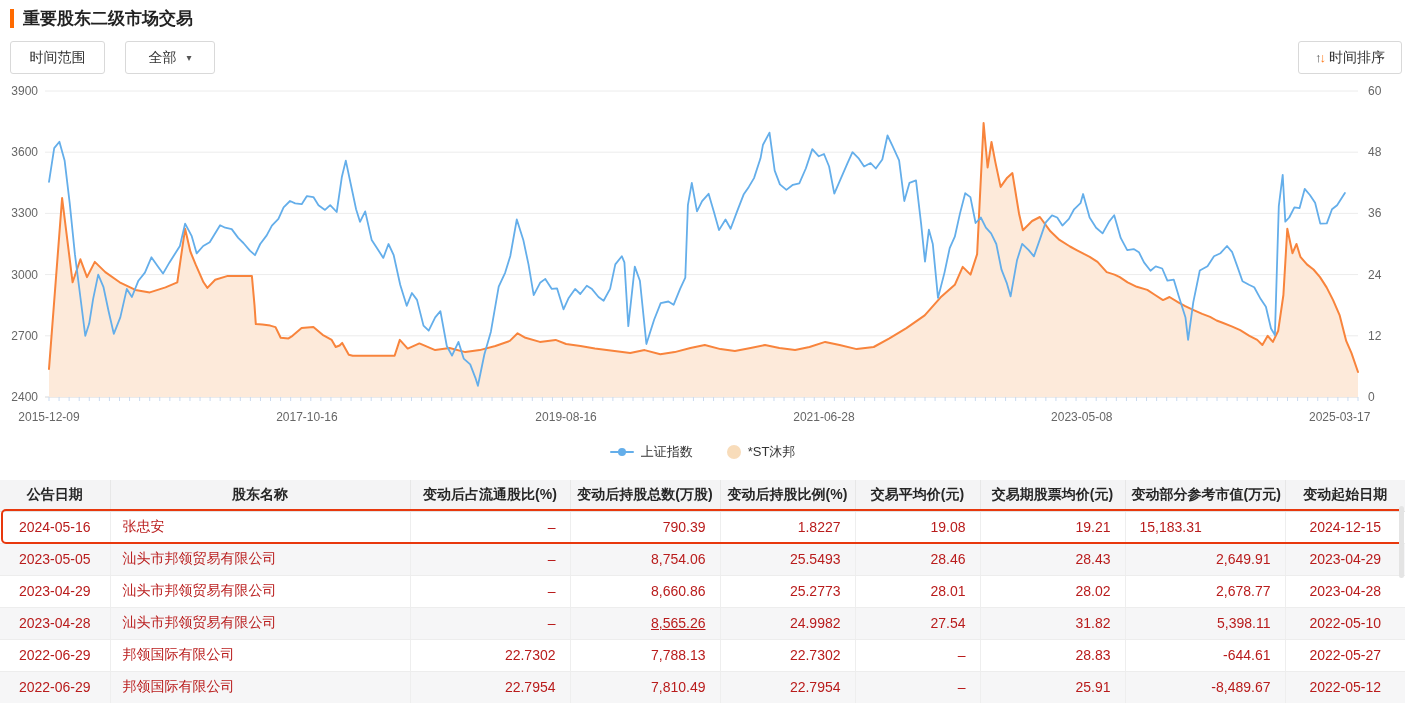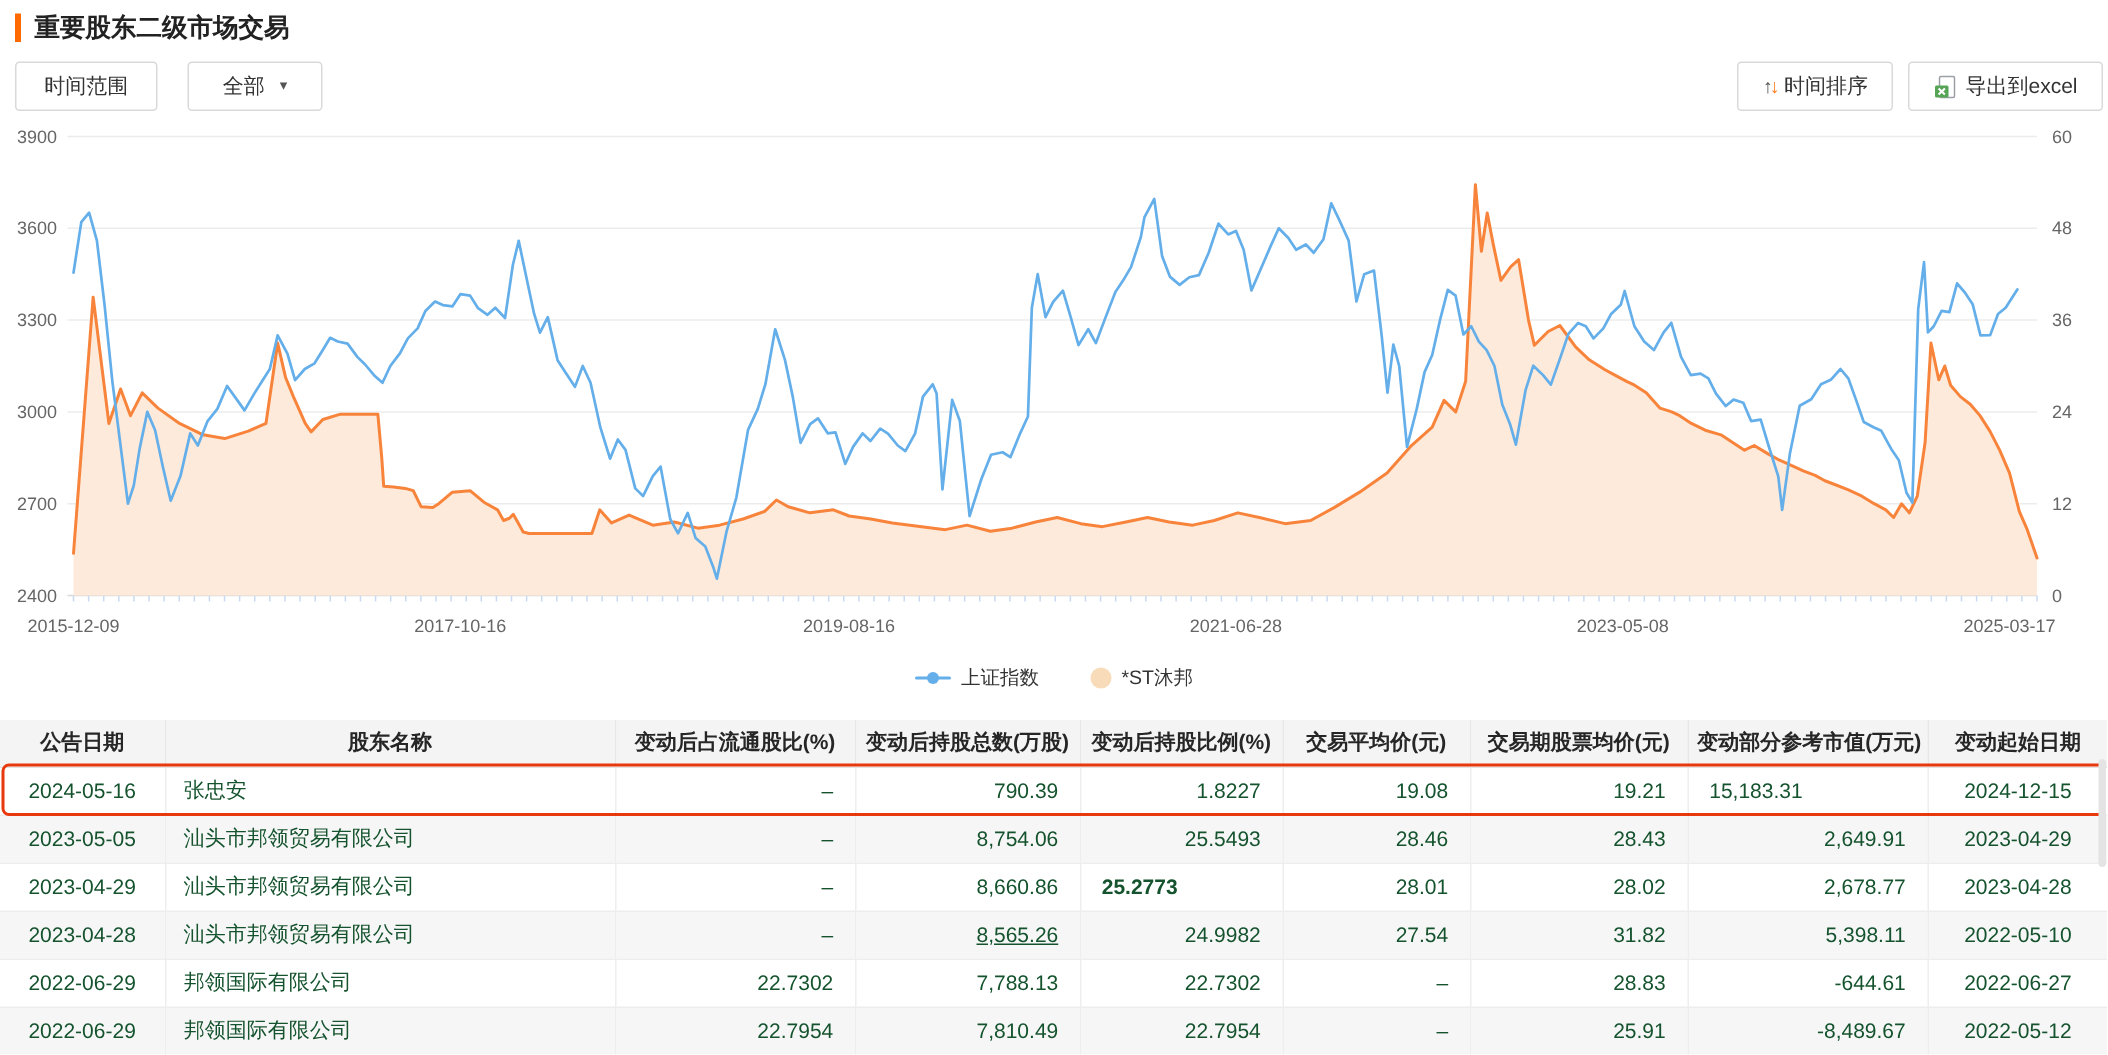--- a/index.html
+++ b/index.html
@@ -35,21 +35,21 @@
   .marker-line{position:relative;width:24px;height:2px;border-radius:1px;}
   .marker-line .dot{position:absolute;left:8px;top:-3px;width:8px;height:8px;border-radius:50%;}
   .marker-circle{width:14px;height:14px;border-radius:50%;}
 
   
   #table-wrap{position:absolute;top:480px;left:0;width:1405px;}
   table{border-collapse:collapse;table-layout:fixed;width:1405px;font-size:14px;}
   thead th{background:#f4f4f5;font-weight:bold;color:#262626;height:31px;border-bottom:1px solid #e3e3e3;
            border-right:1px solid #e7e7e7;padding:0 6px;box-sizing:border-box;text-align:center;white-space:nowrap;overflow:hidden;}
   tbody td{height:32px;border-bottom:1px solid #ededed;border-right:1px solid #eee;padding:0 14px;
-           box-sizing:border-box;white-space:nowrap;overflow:hidden;color:#14532d;}
+           box-sizing:border-box;white-space:nowrap;overflow:hidden;color:#b91c1c;}
   thead th:last-child,tbody td:last-child{border-right:none;}
   tbody tr.stripe{background:#f6f6f7;}
   #row-highlight{position:absolute;left:1px;right:1px;top:29px;height:35px;border:2px solid #e8380d;
                  border-radius:5px;pointer-events:none;box-sizing:border-box;}
 
   
   #scroll-thumb{position:absolute;right:1px;top:506px;width:5px;height:72px;background:#e4e4e4;border-radius:3px;}
 </style>
 </head>
 <body>
@@ -68,30 +68,20 @@
     <button id="btn-filter" class="btn">
       <span>全部</span>
       <span class="caret">▾</span>
     </button>
   </div>
 
   <div id="toolbar-right">
     <button class="btn">
       <span id="sort-arrows"><span class="up">↑</span><span class="dn">↓</span></span>
       <span>时间排序</span>
-    </button>
-    <button class="btn">
-      <span class="mini-icon">
-        <svg width="16" height="16" viewBox="0 0 16 16">
-          <rect x="4" y="1" width="10" height="14" rx="1" fill="#fff" stroke="#9aa0a6"></rect>
-          <rect x="1" y="7" width="9" height="8" rx="1" fill="#56a556"></rect>
-          <path d="M3.4 9 L7.6 13 M7.6 9 L3.4 13" stroke="#fff" stroke-width="1.4"></path>
-        </svg>
-      </span>
-      <span>导出到excel</span>
     </button>
   </div>
 
   <svg id="chart-svg" width="1405" height="350" viewBox="0 85 1405 350">
       <line x1="45" y1="91" x2="1358" y2="91" stroke="#ececec" stroke-width="1"></line>
       <text x="38" y="95" text-anchor="end" font-size="12" fill="#666">3900</text>
       <line x1="45" y1="152.2" x2="1358" y2="152.2" stroke="#ececec" stroke-width="1"></line>
       <text x="38" y="156.2" text-anchor="end" font-size="12" fill="#666">3600</text>
       <line x1="45" y1="213.4" x2="1358" y2="213.4" stroke="#ececec" stroke-width="1"></line>
       <text x="38" y="217.4" text-anchor="end" font-size="12" fill="#666">3300</text>
@@ -309,21 +299,21 @@
             <td style="text-align: right;">28.46</td>
             <td style="text-align: right;">28.43</td>
             <td style="text-align: right;">2,649.91</td>
             <td style="text-align: center;">2023-04-29</td>
           </tr>
           <tr>
             <td style="text-align: center;">2023-04-29</td>
             <td style="text-align: left; padding-left: 12px;">汕头市邦领贸易有限公司</td>
             <td style="text-align: right;">–</td>
             <td style="text-align: right;">8,660.86</td>
-            <td style=" font-weight: bold;">25.2773</td>
+            <td style="text-align: right;">25.2773</td>
             <td style="text-align: right;">28.01</td>
             <td style="text-align: right;">28.02</td>
             <td style="text-align: right;">2,678.77</td>
             <td style="text-align: center;">2023-04-28</td>
           </tr>
           <tr class="stripe">
             <td style="text-align: center;">2023-04-28</td>
             <td style="text-align: left; padding-left: 12px;">汕头市邦领贸易有限公司</td>
             <td style="text-align: right;">–</td>
             <td style="text-align: right; text-decoration: underline;">8,565.26</td>
@@ -335,21 +325,21 @@
           </tr>
           <tr>
             <td style="text-align: center;">2022-06-29</td>
             <td style="text-align: left; padding-left: 12px;">邦领国际有限公司</td>
             <td style="text-align: right;">22.7302</td>
             <td style="text-align: right;">7,788.13</td>
             <td style="text-align: right;">22.7302</td>
             <td style="text-align: right;">–</td>
             <td style="text-align: right;">28.83</td>
             <td style="text-align: right;">-644.61</td>
-            <td style="text-align: center;">2022-06-27</td>
+            <td style="text-align: center;">2022-05-27</td>
           </tr>
           <tr class="stripe">
             <td style="text-align: center;">2022-06-29</td>
             <td style="text-align: left; padding-left: 12px;">邦领国际有限公司</td>
             <td style="text-align: right;">22.7954</td>
             <td style="text-align: right;">7,810.49</td>
             <td style="text-align: right;">22.7954</td>
             <td style="text-align: right;">–</td>
             <td style="text-align: right;">25.91</td>
             <td style="text-align: right;">-8,489.67</td>

